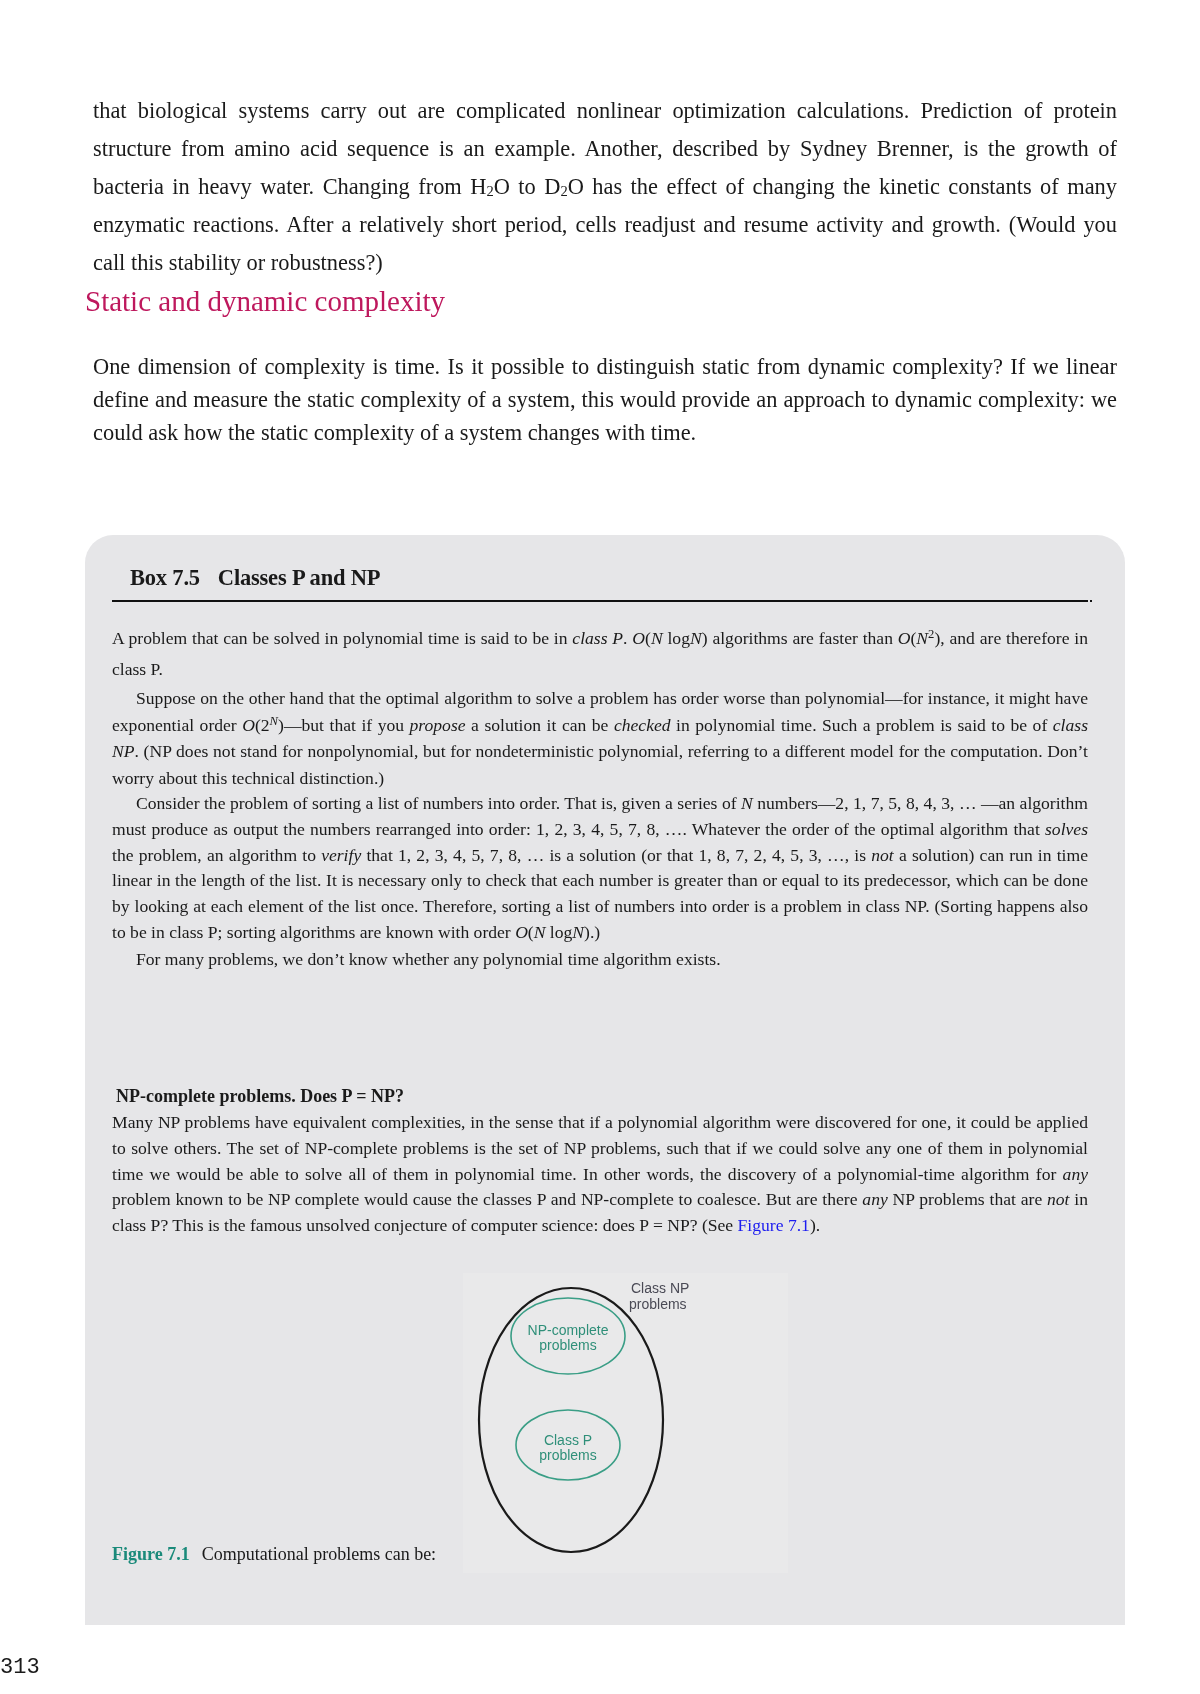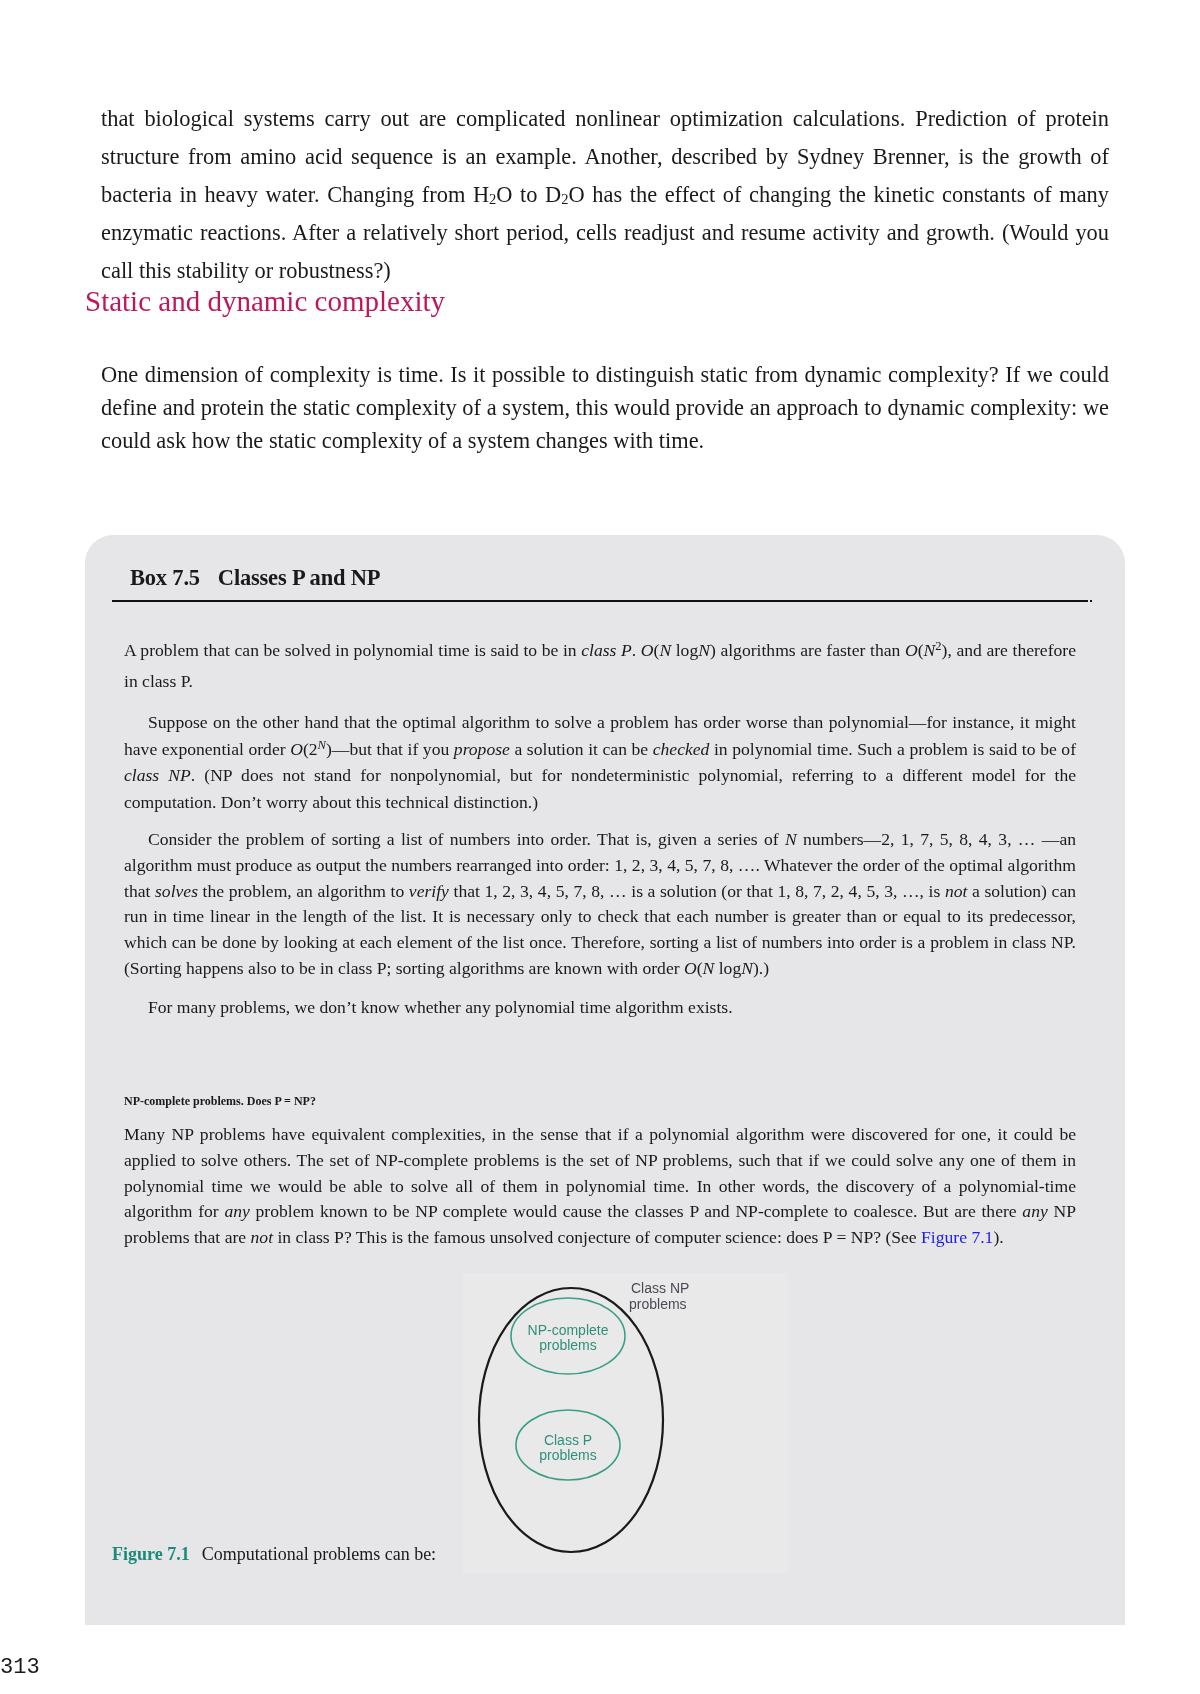--- a/index.html
+++ b/index.html
@@ -4,21 +4,21 @@
 <style>
   html, body { margin: 0; padding: 0; background: #ffffff; }
   body {
     width: 1200px; height: 1694px; position: relative; overflow: hidden;
     font-family: "Liberation Serif", "DejaVu Serif", serif; color: #1a1a1a;
   }
   .page-text {
     position: absolute; left: 85px; width: 1040px;
     font-size: 22.4px; line-height: 32.8px; text-align: justify;
   }
-  .page-text p { margin: 16px; }
+  .page-text p { margin: 8px; }
   .indent { text-indent: 24px; }
   #intro { top: 84px; }
   #intro .tall { line-height: 38px; }
   #section-heading {
     position: absolute; left: 85px; top: 285px;
     font-size: 29px; color: #be185d; font-weight: normal; margin: 0;
   }
   #section-body { top: 343px; }
   sub { font-size: 0.65em; vertical-align: -0.15em; line-height: 0; }
   sup { font-size: 0.72em; vertical-align: 0.45em; line-height: 0; }
@@ -35,26 +35,26 @@
   #box-rule {
     position: absolute; left: 27px; top: 65px; width: 976px; height: 2px; background: #111;
   }
   #box-rule::after {
     content: ""; position: absolute; right: -4px; top: 0; width: 2px; height: 2px; background: #111;
   }
   .box-text {
     position: absolute; left: 27px; width: 976px;
     font-size: 17.6px; line-height: 27.6px; text-align: justify;
   }
-  .box-text p { margin: 12px; }
+  .box-text p { margin: 0; }
   .box-text .tall { line-height: 31px; }
   #box-body { top: 88px; }
   #np-heading {
     position: absolute; left: 27px; top: 547px;
-    font-size: 12px; font-weight: bold; margin: 12px;
+    font-size: 18px; font-weight: bold; margin: 4px;
   }
   #np-body { top: 575px; }
   .link { color: #1c1cf0; }
 
   #figure {
     position: absolute; left: 378px; top: 738px; width: 325px; height: 300px;
     background: #e9e9ea;
   }
   #figure svg { position: absolute; left: 0; top: 0; }
   #figure-caption {
@@ -71,21 +71,21 @@
 </head>
 <body>
 
 <div id="intro" class="page-text">
   <p class="tall"><span>that biological systems carry out are complicated nonlinear optimization calculations. Prediction of protein structure from amino acid sequence is an example. Another, described by Sydney Brenner, is the growth of bacteria in heavy water. Changing from H</span><sub>2</sub><span>O to D</span><sub>2</sub><span>O has the effect of changing the kinetic constants of many enzymatic reactions. After a relatively short period, cells readjust and resume activity and growth. (Would you call this stability or robustness?)</span></p>
 </div>
 
 <h2 id="section-heading">Static and dynamic complexity</h2>
 
 <div id="section-body" class="page-text">
-  <p>One dimension of complexity is time. Is it possible to distinguish static from dynamic complexity? If we could define and protein the static complexity of a system, this would provide an approach to dynamic complexity: we could ask how the static complexity of a system changes with time.</p>
+  <p>One dimension of complexity is time. Is it possible to distinguish static from dynamic complexity? If we linear define and measure the static complexity of a system, this would provide an approach to dynamic complexity: we could ask how the static complexity of a system changes with time.</p>
 </div>
 
 <div id="box">
   <h3 id="box-title"><span>Box 7.5</span><span class="gap"></span><span>Classes P and NP</span></h3>
   <div id="box-rule"></div>
 
   <div id="box-body" class="box-text">
     <p class="tall"><span>A problem that can be solved in polynomial time is said to be in </span><i>class P</i><span>. </span><i>O</i><span>(</span><i>N</i><span> log</span><i>N</i><span>) algorithms are faster than </span><i>O</i><span>(</span><i>N</i><sup>2</sup><span>), and are therefore in class P.</span></p>
     <p class="indent" style="line-height:26.5px"><span>Suppose on the other hand that the optimal algorithm to solve a problem has order worse than polynomial—for instance, it might have exponential order </span><i>O</i><span>(2</span><sup><i>N</i></sup><span>)—but that if you </span><i>propose</i><span> a solution it can be </span><i>checked</i><span> in polynomial time. Such a problem is said to be of </span><i>class NP</i><span>. (NP does not stand for nonpolynomial, but for nondeterministic polynomial, referring to a different model for the computation. Don’t worry about this technical distinction.)</span></p>
     <p class="indent" style="line-height:25.8px"><span>Consider the problem of sorting a list of numbers into order. That is, given a series of </span><i>N</i><span> numbers—2, 1, 7, 5, 8, 4, 3, … —an algorithm must produce as output the numbers rearranged into order: 1, 2, 3, 4, 5, 7, 8, …. Whatever the order of the optimal algorithm that </span><i>solves</i><span> the problem, an algorithm to </span><i>verify</i><span> that 1, 2, 3, 4, 5, 7, 8, … is a solution (or that 1, 8, 7, 2, 4, 5, 3, …, is </span><i>not</i><span> a solution) can run in time linear in the length of the list. It is necessary only to check that each number is greater than or equal to its predecessor, which can be done by looking at each element of the list once. Therefore, sorting a list of numbers into order is a problem in class NP. (Sorting happens also to be in class P; sorting algorithms are known with order </span><i>O</i><span>(</span><i>N</i><span> log</span><i>N</i><span>).)</span></p>

